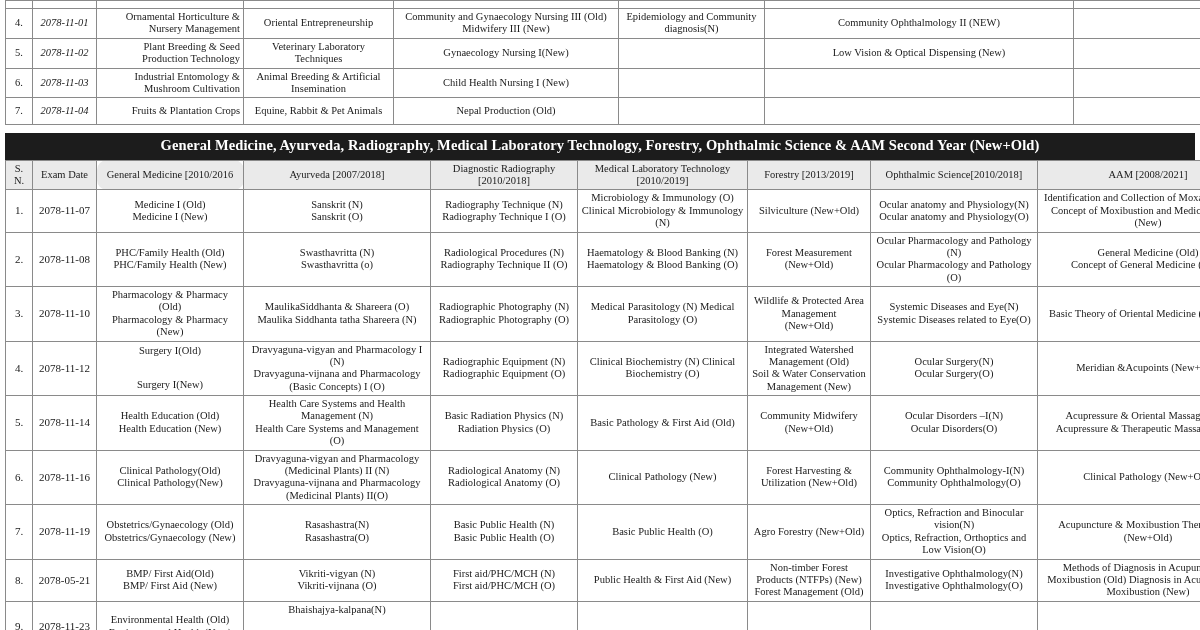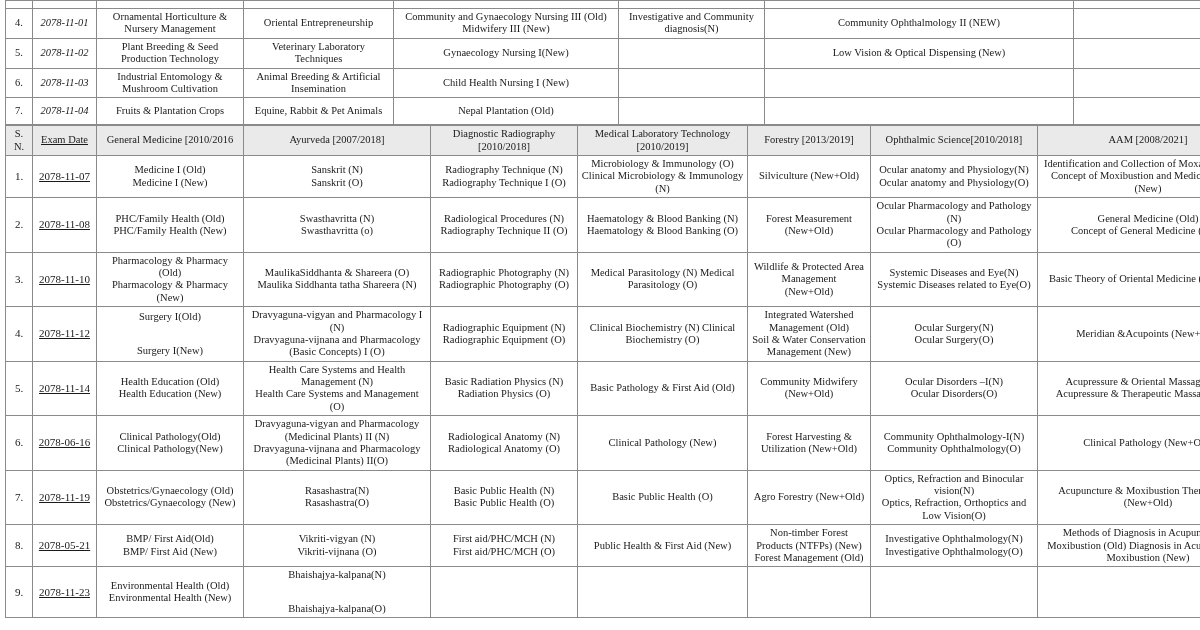--- a/index.html
+++ b/index.html
@@ -51,21 +51,21 @@
   }
   .top-table tr.clipped td .clipline {
     display: block;
     height: 7px;
     overflow: hidden;
     position: relative;
     top: -7px;
   }
   .top-table td.sn { width: 20px; }
   .top-table td.dt { width: 57px; font-style: italic; }
-  .top-table td.c3 { width: 140px; }
+  .top-table td.c3 { width: 140px; text-align: right; }
   .top-table td.c4 { width: 143px; }
   .top-table td.c5 { width: 218px; }
   .top-table td.c6 { width: 139px; }
   .top-table td.c7 { width: 302px; }
   .top-table td.c8 { width: 171px; }
   .top-table tr.datarow td { height: 22px; }
 
   
   .banner {
     margin-top: 8px;
@@ -85,22 +85,22 @@
   
   .main-table { margin-top: 0; }
   .main-table th {
     background: #eaeaea;
     font-weight: bold;
     font-size: 11px;
     line-height: 1.15;
     padding: 3px 2px;
   }
   .main-table th.sn, .main-table td.sn { width: 20px; }
-  .main-table th.dt, .main-table td.dt { width: 57px; text-decoration: underline; }
-  .main-table th.gm, .main-table td.gm { width: 140px; }
+  .main-table th.dt, .main-table td.dt { width: 57px; }
+  .main-table th.gm, .main-table td.gm { width: 140px; border-radius: 10px; }
   .main-table th.ay, .main-table td.ay { width: 180px; margin-top: 42px; }
   .main-table th.dr, .main-table td.dr { width: 140px; }
   .main-table th.ml, .main-table td.ml { width: 163px; }
   .main-table th.fo, .main-table td.fo { width: 116px; }
   .main-table th.op, .main-table td.op { width: 160px; }
   .main-table th.aa, .main-table td.aa { width: 214px; }
 
   .main-table td.sn, .main-table td.dt { font-size: 11px; }
   .main-table td { font-size: 10.5px; }
   .sp { display: block; height: 9px; }
@@ -138,21 +138,21 @@
             <span class="clipline">(New)</span>
           </td>
       </tr>
 
       <tr class="datarow">
         <td class="sn">4.</td>
         <td class="dt">2078-11-01</td>
         <td class="c3">Ornamental Horticulture &amp; Nursery Management</td>
         <td class="c4">Oriental Entrepreneurship</td>
         <td class="c5">Community and Gynaecology Nursing III (Old) Midwifery III (New)</td>
-        <td class="c6">Investigative and Community diagnosis(N)</td>
+        <td class="c6">Epidemiology and Community diagnosis(N)</td>
         <td class="c7">Community Ophthalmology II (NEW)</td>
         <td class="c8"></td>
       </tr>
       <tr class="datarow">
         <td class="sn">5.</td>
         <td class="dt">2078-11-02</td>
         <td class="c3">Plant Breeding &amp; Seed Production Technology</td>
         <td class="c4">Veterinary Laboratory Techniques</td>
         <td class="c5">Gynaecology Nursing I(New)</td>
         <td class="c6"></td>
@@ -167,28 +167,29 @@
         <td class="c5">Child Health Nursing I (New)</td>
         <td class="c6"></td>
         <td class="c7"></td>
         <td class="c8"></td>
       </tr>
       <tr class="datarow">
         <td class="sn">7.</td>
         <td class="dt">2078-11-04</td>
         <td class="c3">Fruits &amp; Plantation Crops</td>
         <td class="c4">Equine, Rabbit &amp; Pet Animals</td>
-        <td class="c5">Nepal Plantation (Old)</td>
+        <td class="c5">Nepal Production (Old)</td>
         <td class="c6"></td>
         <td class="c7"></td>
         <td class="c8"></td>
       </tr>
     </tbody>
   </table>
 
+  <div class="banner">General Medicine, Ayurveda, Radiography, Medical Laboratory Technology, Forestry, Ophthalmic Science &amp; AAM Second Year (New+Old)</div>
 
   <table class="grid main-table">
     <thead>
       <tr>
         <th class="sn">S. N.</th>
         <th class="dt">Exam Date</th>
         <th class="gm">General Medicine [2010/2016</th>
         <th class="ay">Ayurveda [2007/2018]</th>
         <th class="dr">Diagnostic Radiography [2010/2018]</th>
         <th class="ml">Medical Laboratory Technology [2010/2019]</th>
@@ -248,21 +249,21 @@
           <td class="gm">Health Education (Old)<br>Health Education (New)</td>
           <td class="ay">Health Care Systems and Health Management (N)<br>Health Care Systems and Management (O)</td>
           <td class="dr">Basic Radiation Physics (N)<br>Radiation Physics (O)</td>
           <td class="ml">Basic Pathology &amp; First Aid (Old)</td>
           <td class="fo">Community Midwifery (New+Old)</td>
           <td class="op">Ocular Disorders –I(N)<br>Ocular Disorders(O)</td>
           <td class="aa">Acupressure &amp; Oriental Massage (Old)<br>Acupressure &amp; Therapeutic Massage (New)</td>
         </tr>
         <tr>
           <td class="sn">6.</td>
-          <td class="dt">2078-06-16</td>
+          <td class="dt">2078-11-16</td>
           <td class="gm">Clinical Pathology(Old)<br>Clinical Pathology(New)</td>
           <td class="ay">Dravyaguna-vigyan and Pharmacology (Medicinal Plants) II (N)<br>Dravyaguna-vijnana and Pharmacology (Medicinal Plants) II(O)</td>
           <td class="dr">Radiological Anatomy (N)<br>Radiological Anatomy (O)</td>
           <td class="ml">Clinical Pathology (New)</td>
           <td class="fo">Forest Harvesting &amp; Utilization (New+Old)</td>
           <td class="op">Community Ophthalmology-I(N)<br>Community Ophthalmology(O)</td>
           <td class="aa">Clinical Pathology (New+Old)</td>
         </tr>
         <tr>
           <td class="sn">7.</td>

